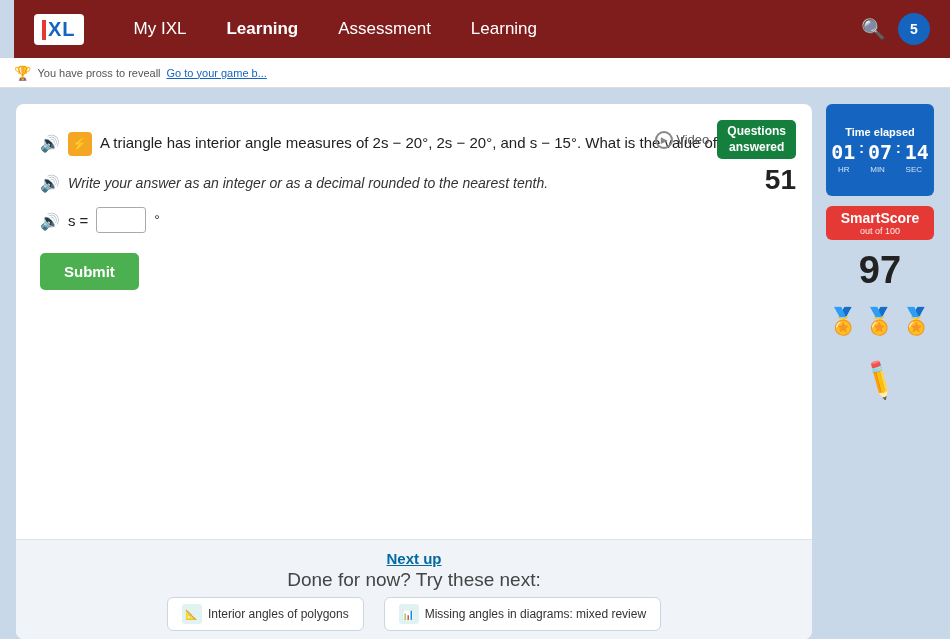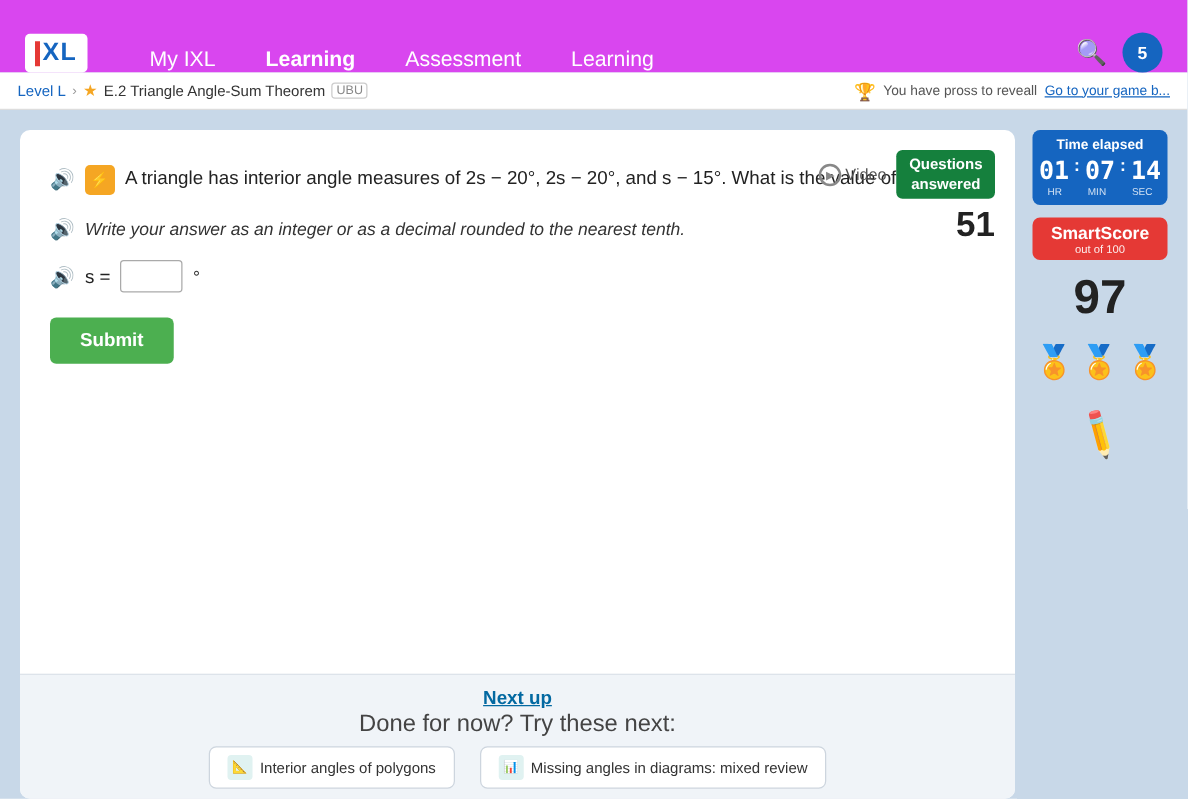--- a/index.html
+++ b/index.html
@@ -7,26 +7,27 @@
       font-family: Arial, sans-serif;
       background: #c8d8e8;
       width: 950px;
       height: 639px;
       overflow: hidden;
       position: relative;
     }
 
     
     .navbar {
-      background: #d946ef;
+      background: #7f1d1d;
       height: 58px;
       display: flex;
-      align-items: flex-end;
+      align-items: center;
       padding: 0 20px;
       gap: 30px;
+      margin-left: 14px;
     }
     .logo-box {
       background: white;
       border-radius: 4px;
       padding: 4px 8px;
       font-weight: 900;
       font-size: 20px;
       color: #1565c0;
       letter-spacing: 1px;
     }
@@ -345,21 +346,21 @@
       width: 108px;
       display: flex;
       flex-direction: column;
       gap: 10px;
       align-items: center;
     }
 
     .time-elapsed-box {
       background: #1565c0;
       border-radius: 6px;
-      padding: 6px 10px;
+      padding: 22px 10px;
       color: white;
       width: 100%;
       text-align: center;
     }
     .time-label {
       font-size: 11px;
       font-weight: bold;
       text-align: center;
     }
     .time-values {
@@ -433,27 +434,20 @@
     <span class="nav-link">Assessment</span>
     <span class="nav-link">Learning</span>
   </div>
   <div class="nav-right">
     <span class="search-icon-btn">🔍</span>
     <div class="avatar-circle">5</div>
   </div>
 </div>
 
 <div class="breadcrumb-bar">
-  <div class="breadcrumb-left">
-    <span class="breadcrumb-link">Level L</span>
-    <span class="breadcrumb-sep">›</span>
-    <span class="breadcrumb-star">★</span>
-    <span class="breadcrumb-current">E.2 Triangle Angle-Sum Theorem</span>
-    <span class="ubu-badge">UBU</span>
-  </div>
   <div class="breadcrumb-right">
     <span class="trophy-icon">🏆</span>
     <span class="promo-text">You have pross to reveall</span>
     <span class="promo-link">Go to your game b...</span>
   </div>
 </div>
 
 <div class="main-content">
 
   <div class="question-panel">

